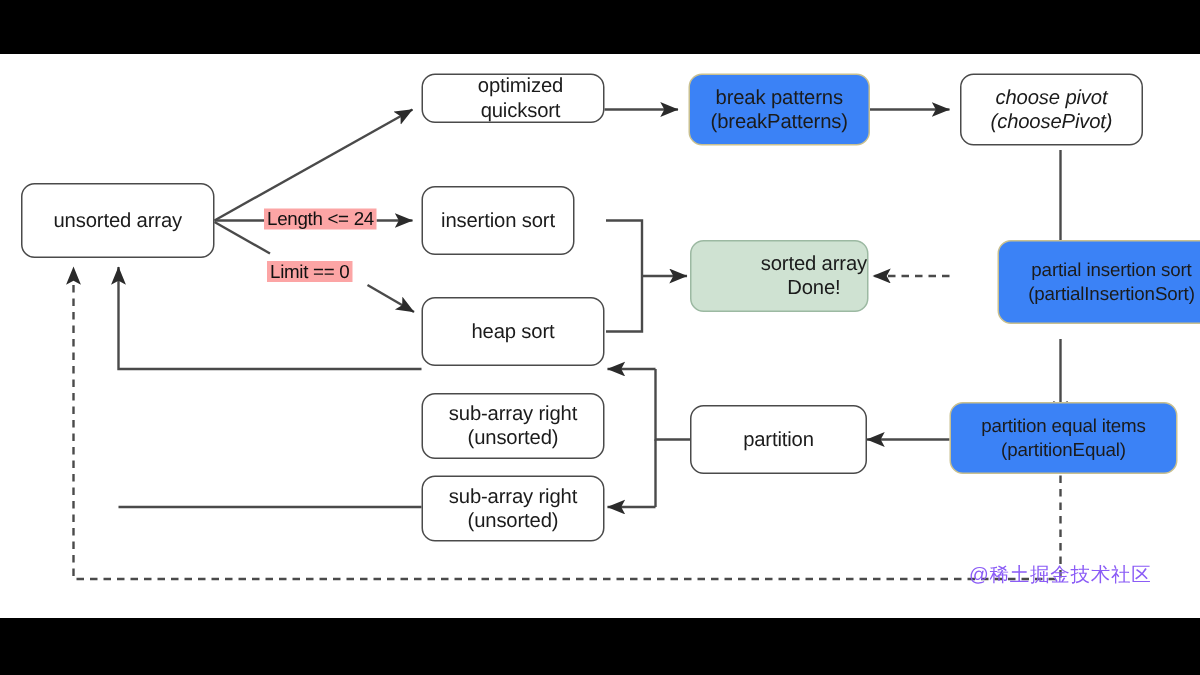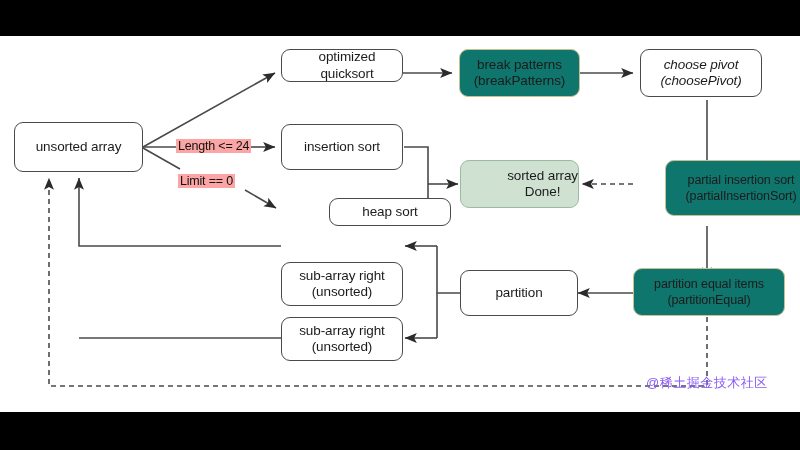--- a/index.html
+++ b/index.html
@@ -36,21 +36,21 @@
     display:flex;
     align-items:center;
     justify-content:center;
     text-align:center;
     color:#1b1b1b;
     font-size:13.5px;
     line-height:16.5px;
     letter-spacing:-0.1px;
     box-shadow:0 0 0 0 rgba(0,0,0,0);
   }
-  .node.yellow { background:#0f766e; border-color:#c9c08f; }
+  .node.yellow { background:#3b82f6; border-color:#c9c08f; }
   .node.green  { background:#cfe2d2; border-color:#9cb9a2; }
   .node .nlines { display:block; }
   .edge-label {
     position:absolute;
     font-size:12.5px;
     color:#111;
     background:#fca5a5;
     padding:0 2px;
     white-space:nowrap;
     letter-spacing:-0.2px;
@@ -121,25 +121,25 @@
       <span class="nlines">unsorted array</span>
     </div>
 
     <div class="node" style="left:281px; top:13px; width:122px; height:33px;padding-left:10px;">
       <span class="nlines">
         <span>optimized</span><br>
         <span>quicksort</span>
       </span>
     </div>
 
-    <div class="node" style="left:281px; top:88px; width:122px; height:46px;">
+    <div class="node" style="left:281px; top:88px; width:102px; height:46px;">
       <span class="nlines">insertion sort</span>
     </div>
 
-    <div class="node" style="left:281px; top:162px; width:122px; height:28px;margin-left:48px;">
+    <div class="node" style="left:281px; top:162px; width:122px; height:46px;">
       <span class="nlines">heap sort</span>
     </div>
 
     <div class="node yellow" style="left:459px; top:13px; width:121px; height:48px;">
       <span class="nlines">
         <span>break patterns</span><br>
         <span>(breakPatterns)</span>
       </span>
     </div>
 

